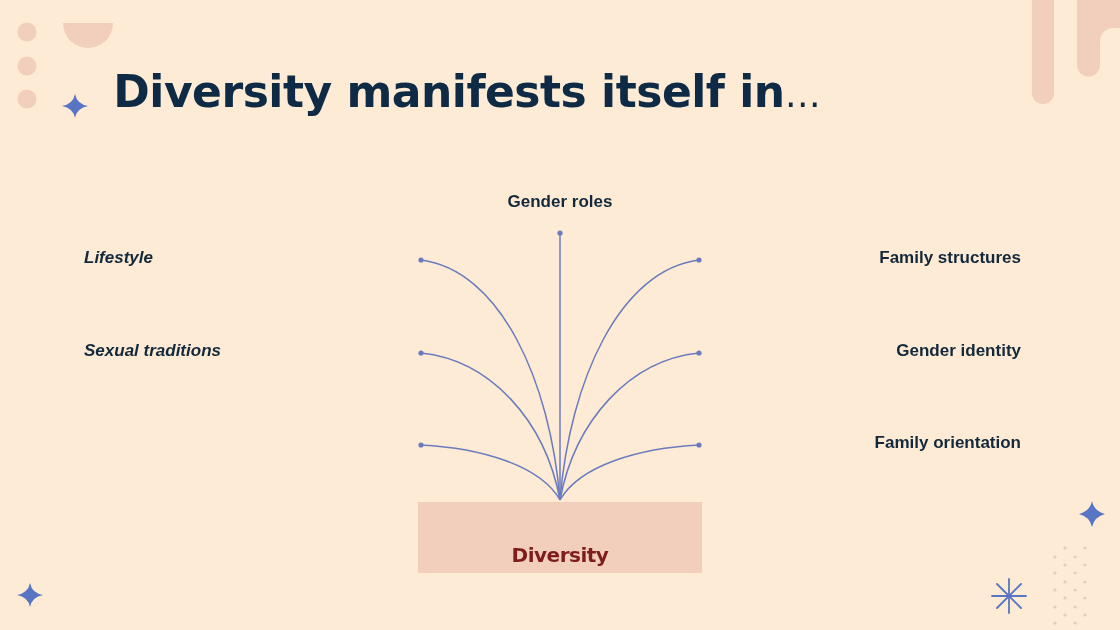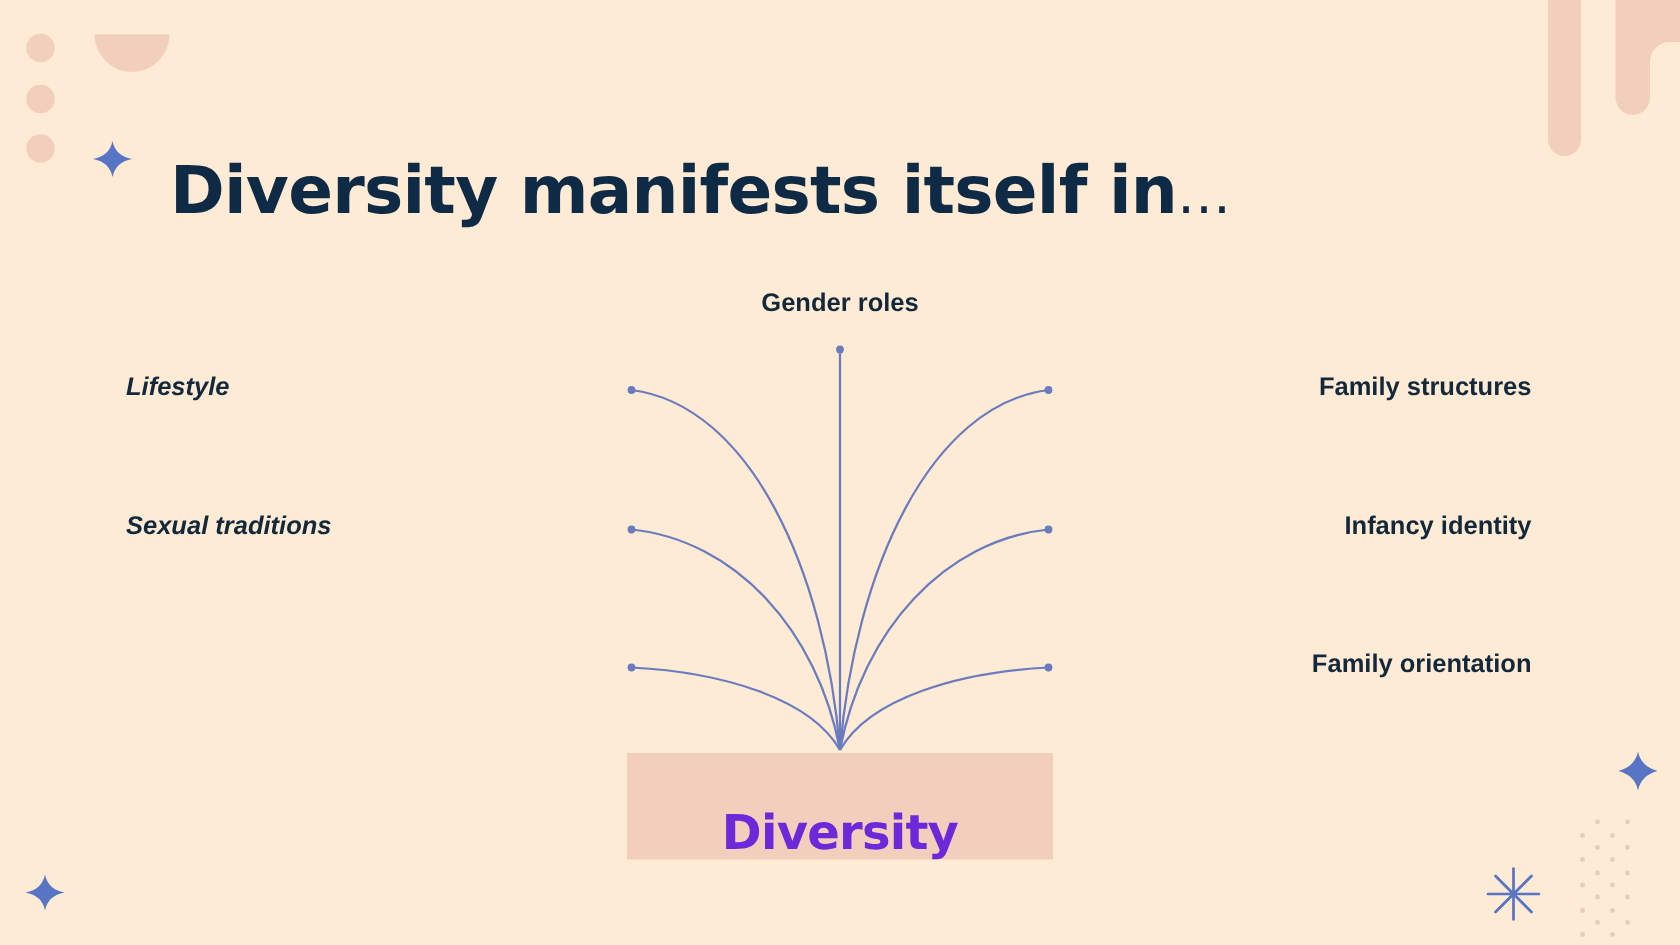--- a/index.html
+++ b/index.html
@@ -8,38 +8,38 @@
     background: #fdebd5;
     font-family: "DejaVu Sans", sans-serif;
     position: relative;
   }
   .slide { position: absolute; inset: 0; width: 1120px; height: 630px; }
   .deco { position: absolute; }
   .title {
     position: absolute; left: 0; top: 62px; width: 936px;
     text-align: center; color: #0e2a44;
     font-family: "DejaVu Sans", sans-serif; font-weight: bold;
-    font-size: 44px; letter-spacing: -0.5px; line-height: 60px; margin-top: 36px;
+    font-size: 44px; letter-spacing: -0.5px; line-height: 60px;
   }
   .title .ellipsis { font-weight: normal; font-size: 36px; letter-spacing: 2px; }
   .label {
     position: absolute; color: #13283a;
     font-family: "Liberation Sans", sans-serif; font-weight: bold;
     font-size: 17px; line-height: 24px; white-space: nowrap;
   }
   .label.left { left: 84px; font-style: italic; }
   .label.right { right: 99px; text-align: center; }
   .center-box {
     position: absolute; left: 418px; top: 502px; width: 284px; height: 71px;
     background: #f2cfbc;
     display: flex; align-items: center; justify-content: center;
   }
   .center-box span {
-    color: #6d28d9; font-family: "DejaVu Sans", sans-serif; font-weight: bold;
-    font-size: 32px; letter-spacing: -0.5px; margin-top: 34px;
+    color: #7f1d1d; font-family: "DejaVu Sans", sans-serif; font-weight: bold;
+    font-size: 20px; letter-spacing: -0.5px; margin-top: 34px;
   }
   svg.diagram { position: absolute; left: 0; top: 0; }
 </style>
 </head>
 <body>
 
 <div class="slide">
 
   <svg class="deco" style="left:0;top:0" width="140" height="130" viewBox="0 0 140 130">
     <circle cx="27" cy="32" r="9.5" fill="#f2cfbc"></circle>
@@ -112,19 +112,19 @@
       <circle cx="699" cy="445" r="2.6"></circle>
     </g>
   </svg>
 
   <div class="label" style="left:0;width:1120px;text-align:center;top:190px">Gender roles</div>
 
   <div class="label left" style="top:246px">Lifestyle</div>
   <div class="label left" style="top:339px">Sexual traditions</div>
 
   <div class="label right" style="top:246px">Family structures</div>
-  <div class="label right" style="top:339px">Infancy identity</div>
+  <div class="label right" style="top:339px">Gender identity</div>
   <div class="label right" style="top:431px">Family orientation</div>
 
   <div class="center-box">
     <span>Diversity</span>
   </div>
 </div>
 
 </body></html>

